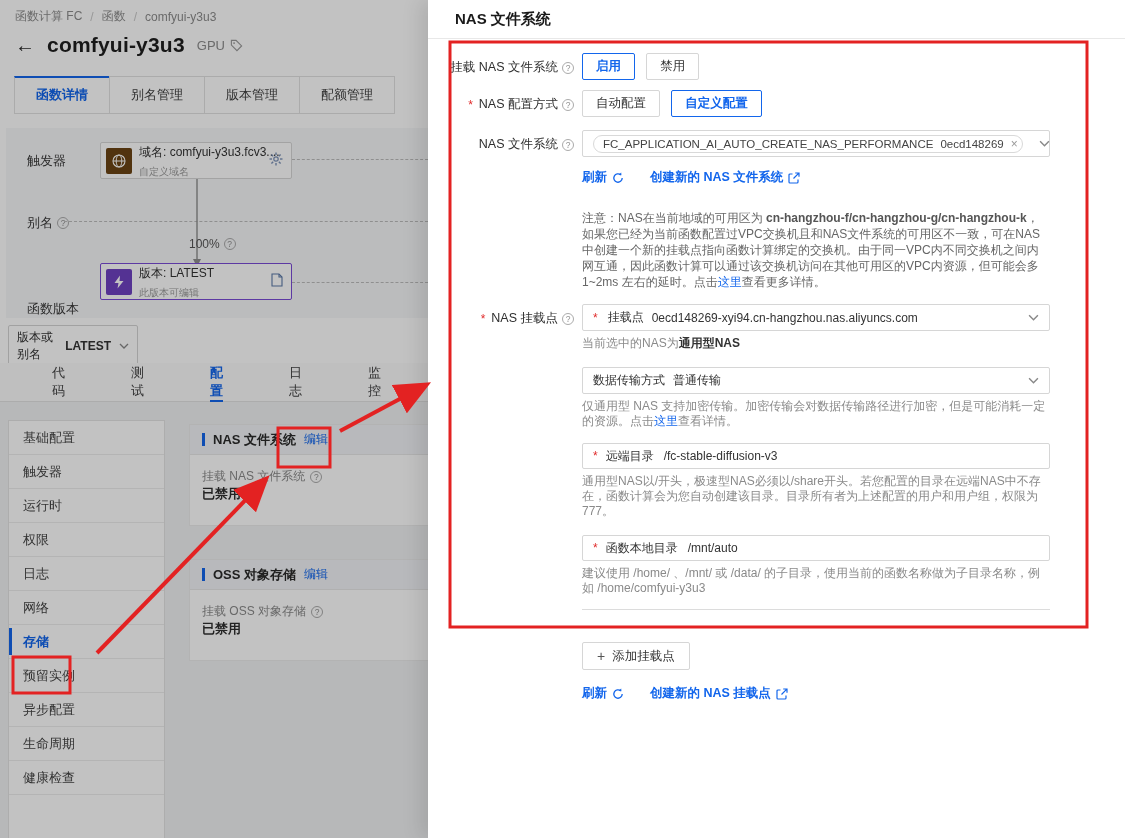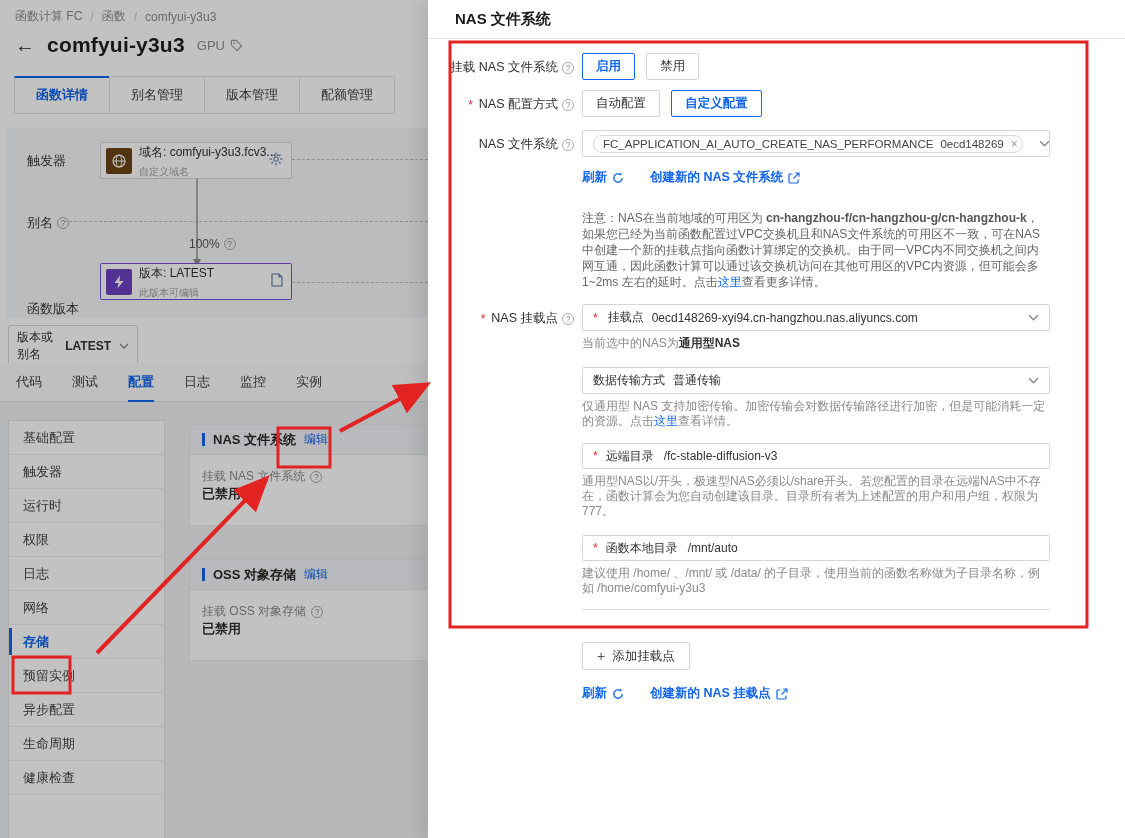--- a/index.html
+++ b/index.html
@@ -35,21 +35,21 @@
   .node-sub { font-size:10px; color:#9b9b9b; margin-top:1px; white-space:nowrap; }
   .node-action { flex:none; }
   .weight-label { position:absolute; left:203px; top:237px; font-size:12px; color:#555; display:flex; gap:4px; align-items:center; }
 
   .help-dot { display:inline-flex; width:12px; height:12px; border:1px solid #ababab; border-radius:50%; color:#8f8f8f; font-size:8.5px; align-items:center; justify-content:center; flex:none; background:transparent; }
 
   .version-select { position:absolute; left:8px; top:325px; width:130px; height:42px; border:1px solid #d4d4d4; background:#fff; border-radius:2px; display:flex; align-items:center; gap:8px; padding:0 8px; font-size:12px; color:#333; }
 
   .lower-area { position:absolute; left:0; top:363px; width:428px; height:475px; background:#f1f2f4; }
   .func-tabs { position:absolute; left:0; top:363px; width:428px; height:39px; background:#fbfbfc; border-bottom:1px solid #e3e3e3; display:flex; align-items:center; gap:30px; padding-left:16px; }
-  .func-tab { font-size:13px; color:#404040; height:39px; display:flex; align-items:center; position:relative; }
+  .func-tab { font-size:13px; color:#404040; height:39px; display:flex; align-items:center; position:relative;margin-left:36px; }
   .func-tab.active { color:#1366ec; font-weight:700; }
   .func-tab.active::after { content:''; position:absolute; left:0; right:0; bottom:0; height:2px; background:#1366ec; }
 
   .side-menu { position:absolute; left:8px; top:420px; width:157px; height:418px; background:#fff; border:1px solid #e4e4e4; border-bottom:none; }
   .menu-item { height:34px; display:flex; align-items:center; padding-left:14px; font-size:13px; color:#444; border-bottom:1px solid #ededed; position:relative; }
   .menu-item.active { color:#1366ec; font-weight:600; }
   .menu-item.active::before { content:''; position:absolute; left:0; top:3px; bottom:3px; width:3px; background:#1366ec; }
 
   .card { position:absolute; left:190px; width:250px; background:#fff; box-shadow:0 0 0 1px #ececec; }
   .card-header { height:30px; background:#f2f4f7; border-bottom:1px solid #e8e8e8; display:flex; align-items:center; padding:0 12px; gap:8px; }

